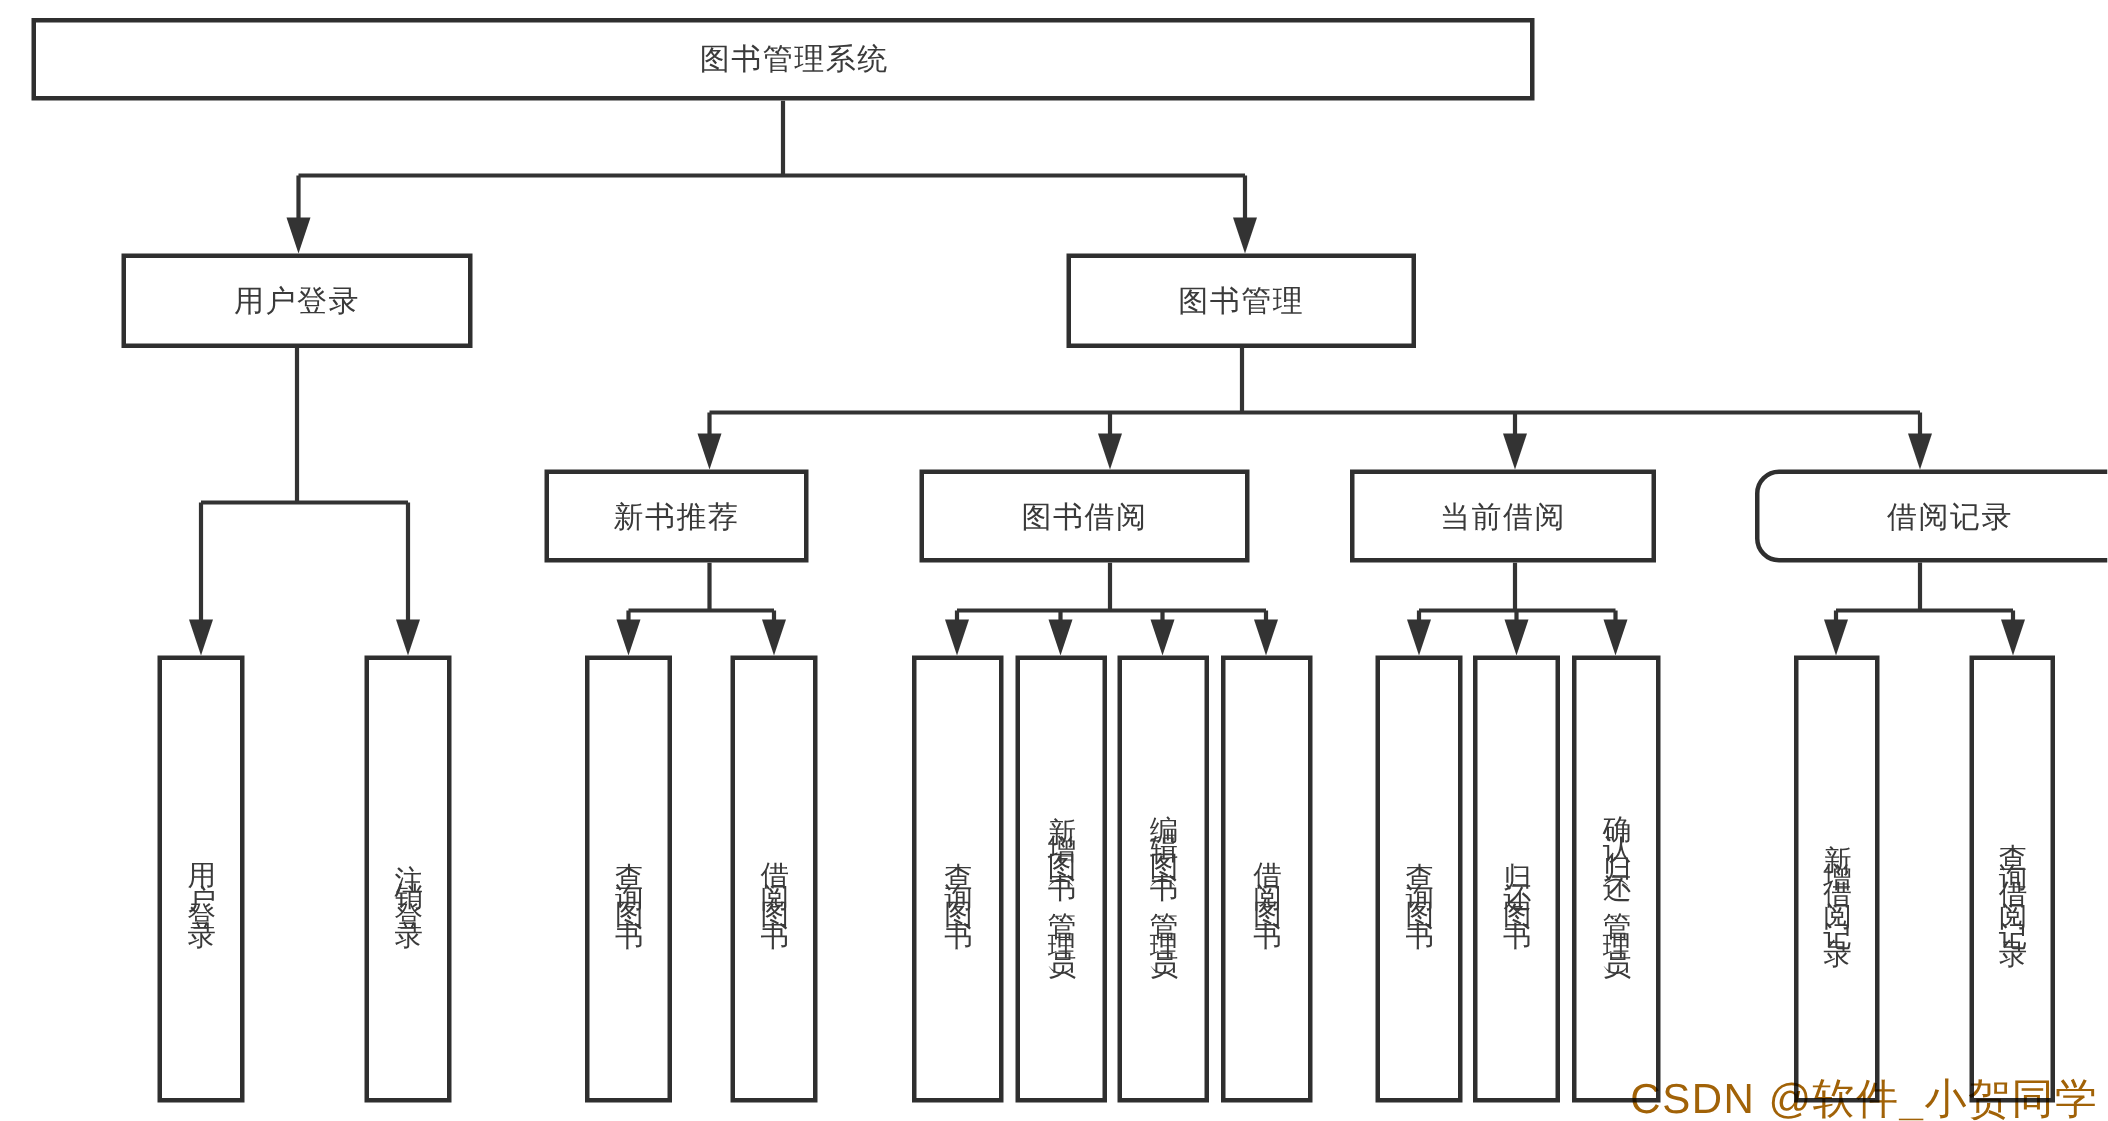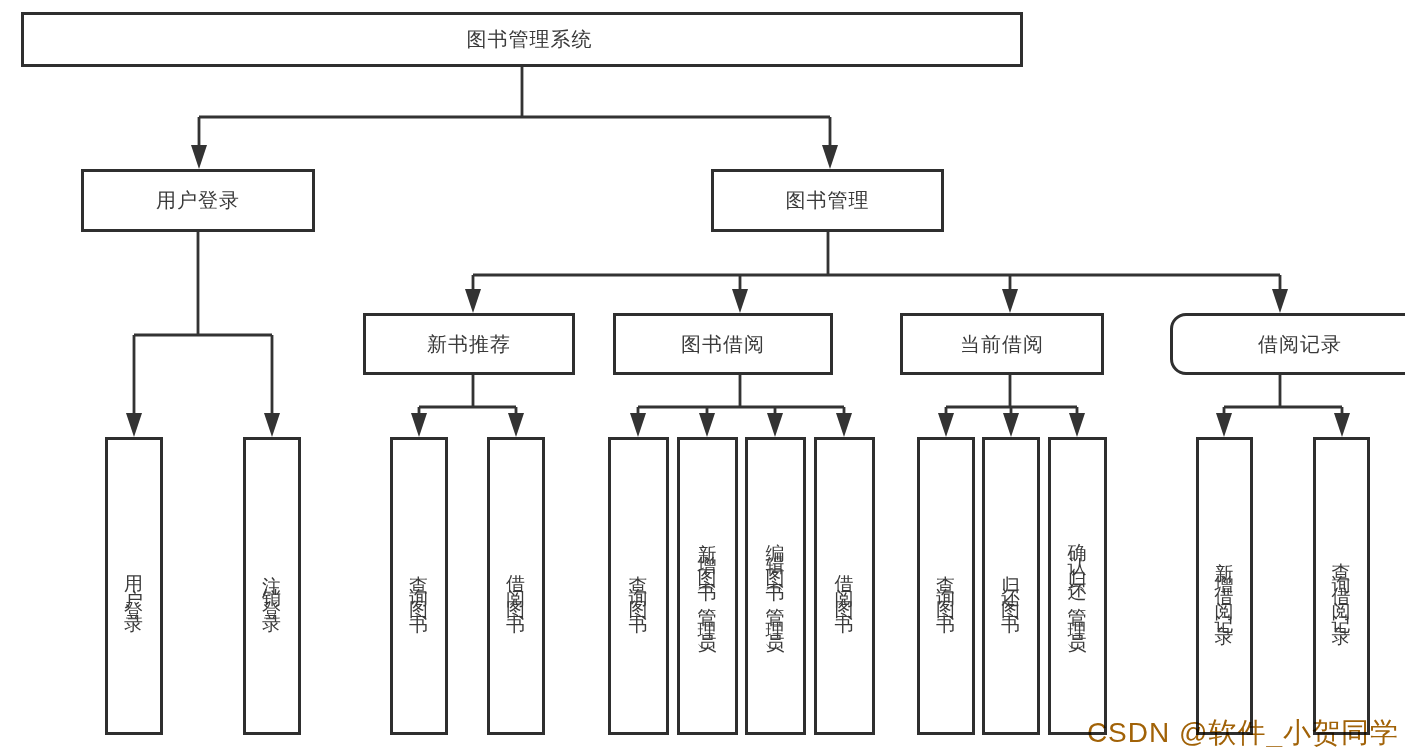--- a/index.html
+++ b/index.html
@@ -102,21 +102,21 @@
     <span class="hlabel">图书管理系统</span>
   </div>
 
   <div class="box" style="left:81px; top:169px; width:234px; height:63px;">
     <span class="hlabel">用户登录</span>
   </div>
   <div class="box" style="left:711px; top:169px; width:233px; height:63px;">
     <span class="hlabel">图书管理</span>
   </div>
 
-  <div class="box" style="left:363px; top:313px; width:212px; height:62px;">
+  <div class="box" style="left:363px; top:313px; width:176px; height:62px;">
     <span class="hlabel">新书推荐</span>
   </div>
   <div class="box" style="left:613px; top:313px; width:220px; height:62px;">
     <span class="hlabel">图书借阅</span>
   </div>
   <div class="box" style="left:900px; top:313px; width:204px; height:62px;">
     <span class="hlabel">当前借阅</span>
   </div>
   <div class="box" style="left:1170px; top:313px; width:260px; height:62px;border-radius:16px;">
     <span class="hlabel">借阅记录</span>

